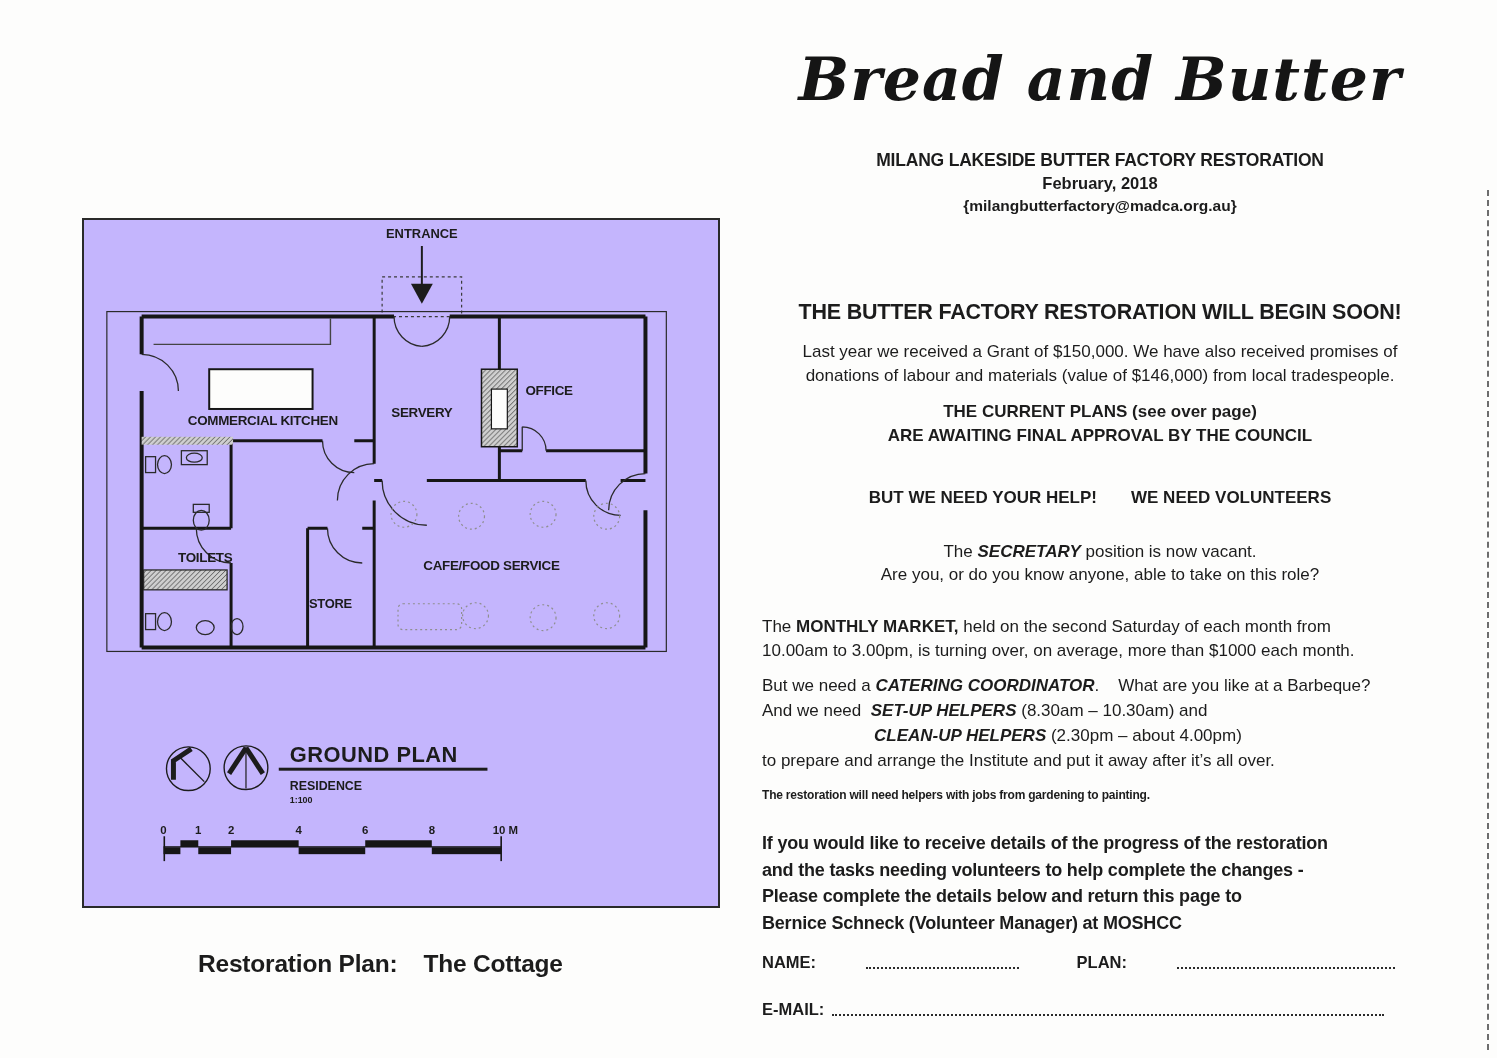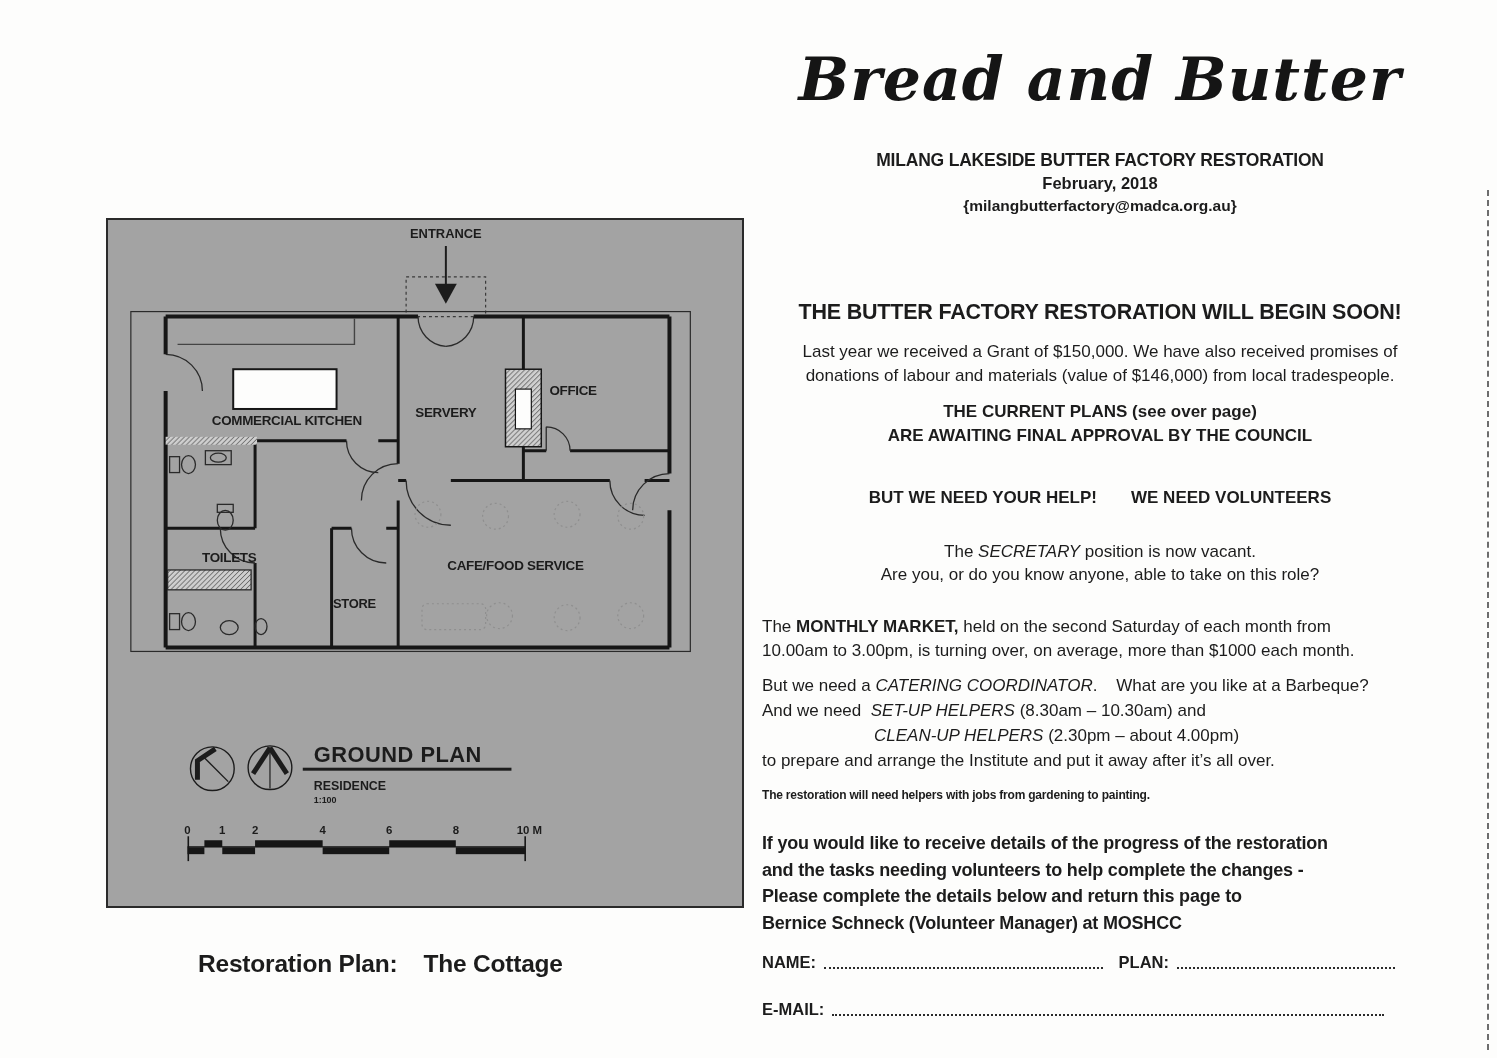--- a/index.html
+++ b/index.html
@@ -5,21 +5,21 @@
   * { margin:0; padding:0; box-sizing:border-box; }
   html,body { background:#e8e8e8; }
   .page {
     position:relative; width:1497px; height:1058px; background:#fdfdfc;
     font-family:"Liberation Sans", sans-serif; color:#1c1c1c; overflow:hidden;
   }
   .abs { position:absolute; }
   
   .figure-box {
     left:82px; top:218px; width:638px; height:690px;
-    border:2px solid #2a2a2a; background:#a3a3a3;margin-left:24px;
+    border:2px solid #2a2a2a; background:#c4b5fd;
   }
   .figure-box svg { position:absolute; inset:0; width:100%; height:100%; }
   .caption {
     left:198px; top:950px; font-size:24.5px; font-weight:700;
     letter-spacing:-0.2px; white-space:pre;
   }
   .caption .gap { display:inline-block; width:26px; }
   
   .rc { left:755px; width:690px; text-align:center; }
   .rl { left:762px; width:700px; text-align:left; }
@@ -31,29 +31,29 @@
   .org   { top:150px; font-size:17.5px; font-weight:700; letter-spacing:-0.2px; }
   .date  { top:174px; font-size:16.5px; font-weight:700; }
   .email { top:197px; font-size:15.5px; font-weight:700; }
   .headline { top:300px; font-size:21.5px; font-weight:700; letter-spacing:-0.2px; }
   .para1 { top:340px; font-size:17px; line-height:24px; }
   .plans { top:400px; font-size:17px; font-weight:700; line-height:24px; }
   .help  { top:488px; font-size:17px; font-weight:700; }
   .help .sp { display:inline-block; width:34px; }
   .sec   { top:540px; font-size:17px; line-height:23px; }
   .line  { white-space:pre-wrap; }
-  .bi    { font-weight:400; font-style:italic;text-align:center; }
+  .bi    { font-weight:700; font-style:italic;text-align:center; }
   .b     { font-weight:700; }
   .market { top:615px; font-size:17px; line-height:24px; }
   .catering { top:673px; font-size:17px; line-height:25px; }
   .cleanup-indent { padding-left:112px; }
   .helpers { top:788px; font-size:12px; font-weight:700; letter-spacing:-0.2px; }
   .invite  { top:830px; font-size:18px; font-weight:700; line-height:26.5px; letter-spacing:-0.2px; }
   .form-row { display:flex; align-items:flex-end; font-size:16.5px; font-weight:700; }
-  .row-name  { top:953px; width:633px; }
+  .row-name  { top:953px; width:633px;gap:42px; }
   .row-email { top:1000px; width:630px; }
   .leader { flex:1 1 auto; border-bottom:2.6px dotted #2a2a2a; margin:0 8px 3px 8px; height:1px; }
   .leader.fixed { flex:0 0 auto; width:218px; margin-right:0; }
   .phone-label { margin-left:8px; }
   
   .fold { left:1487px; top:190px; height:860px; width:0;
           border-left:2px dashed #4a4a4a; opacity:.8; }
 </style>
 </head>
 <body>

